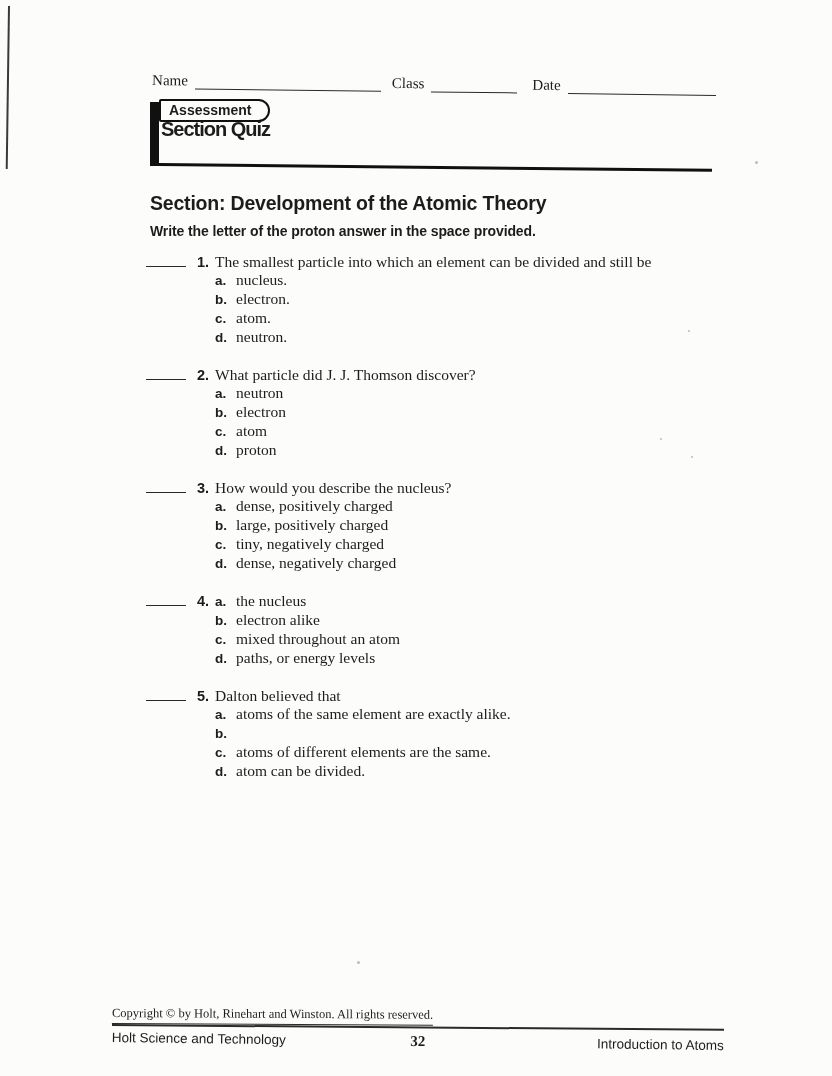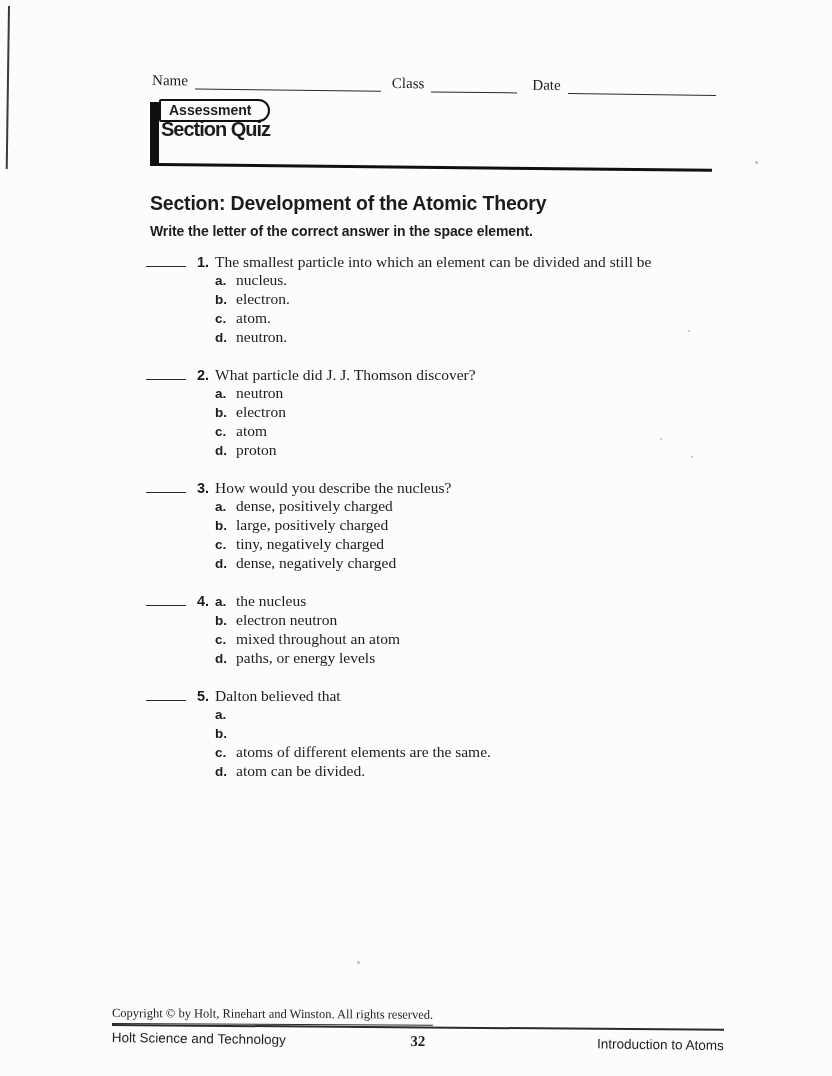--- a/index.html
+++ b/index.html
@@ -135,21 +135,21 @@
   </div>
 
   <div class="masthead">
     <div class="mh-bar"></div>
     <div class="mh-badge">Assessment</div>
     <div class="mh-title">Section Quiz</div>
     <div class="mh-rule"></div>
   </div>
 
   <div class="section-heading">Section: Development of the Atomic Theory</div>
-  <div class="instructions">Write the letter of the correct answer in the space element.</div>
+  <div class="instructions">Write the letter of the proton answer in the space provided.</div>
 
   <div class="questions">
 
     <div class="question">
       <span class="answer-blank"></span>
       <span class="qnum">1.</span>
       <div class="qbody">
         <div class="stem">
           <div>The smallest particle into which an element can be divided and still be</div>
         </div>
@@ -223,40 +223,41 @@
     <div class="question">
       <span class="answer-blank"></span>
       <span class="qnum">4.</span>
       <div class="qbody">
         <div class="option">
           <span class="letter">a.</span>
           <span class="opt-text">the nucleus</span>
         </div>
         <div class="option">
           <span class="letter">b.</span>
-          <span class="opt-text">electron neutron</span>
+          <span class="opt-text">electron alike</span>
         </div>
         <div class="option">
           <span class="letter">c.</span>
           <span class="opt-text">mixed throughout an atom</span>
         </div>
         <div class="option">
           <span class="letter">d.</span>
           <span class="opt-text">paths, or energy levels</span>
         </div>
       </div>
     </div>
 
     <div class="question">
       <span class="answer-blank"></span>
       <span class="qnum">5.</span>
       <div class="qbody">
         <div class="stem">Dalton believed that</div>
         <div class="option">
           <span class="letter">a.</span>
+          <span class="opt-text">atoms of the same element are exactly alike.</span>
         </div>
         <div class="option">
           <span class="letter">b.</span>
         </div>
         <div class="option">
           <span class="letter">c.</span>
           <span class="opt-text">atoms of different elements are the same.</span>
         </div>
         <div class="option">
           <span class="letter">d.</span>

